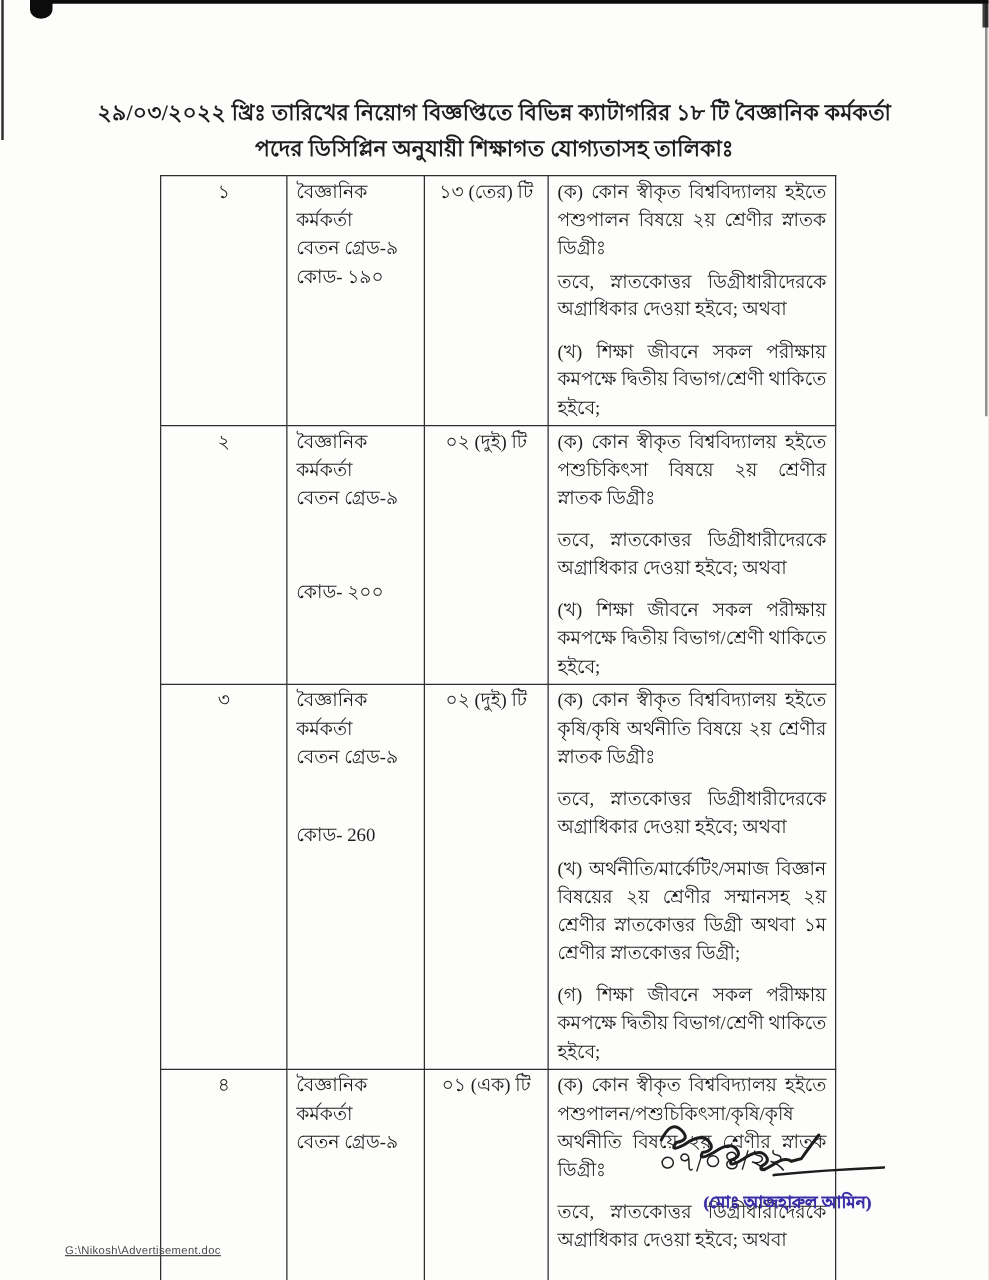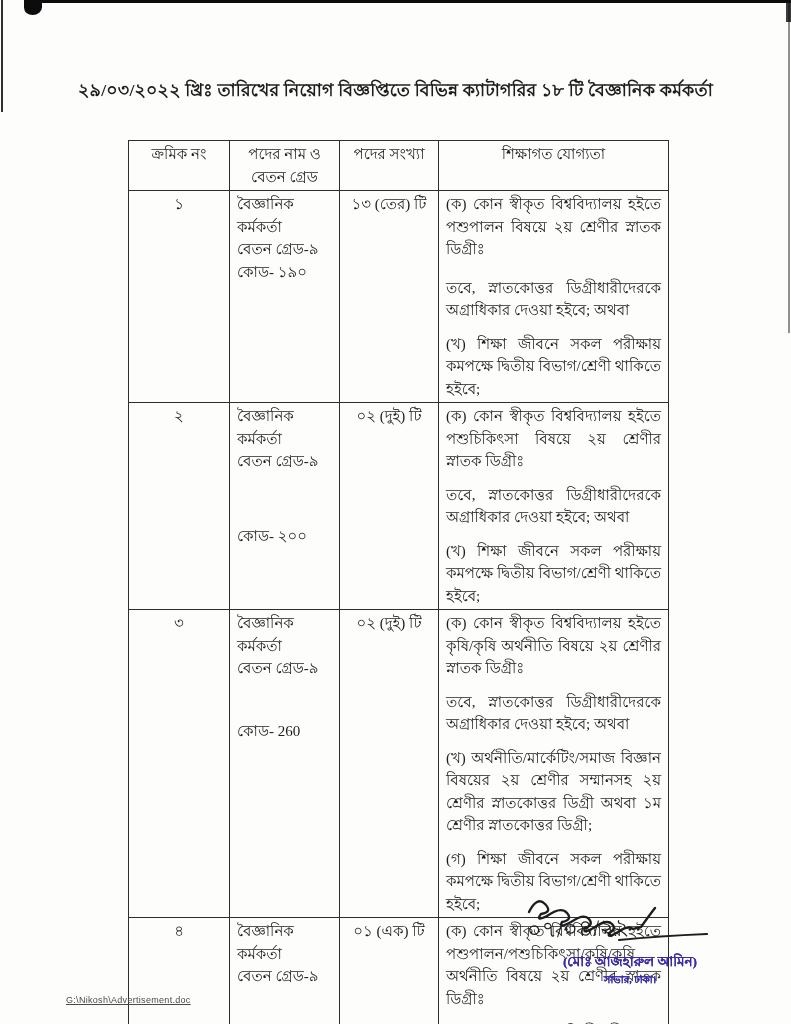--- a/index.html
+++ b/index.html
@@ -58,66 +58,61 @@
     margin-top:2px;color:var(--stamp);
     filter:blur(.35px);font-weight:bold;line-height:1.5;
     text-shadow:0 0 .6px var(--stamp);
   }
   .stamp-line1{font-size:13.5px;}
   .stamp-line2{font-size:10.5px;}
   .stamp-line3{font-size:10px;}
   .stamp-line4{font-size:10px;}
 
   .footer-path{
-    position:absolute;left:66px;top:995px;
+    position:absolute;left:52px;top:995px;
     font-size:9px;color:#4a4a4a;text-decoration:underline;
     font-family:"Liberation Sans","DejaVu Sans",sans-serif;
     letter-spacing:.3px;
   }
 </style>
 </head>
 <body>
 
 <div class="page">
 
   <div class="artifact art-topline"></div>
   <div class="artifact art-blob"></div>
   <div class="artifact art-leftline"></div>
   <div class="artifact art-rightline"></div>
   <div class="artifact art-rightcorner"></div>
 
   <div class="title">
     <span>২৯/০৩/২০২২ খ্রিঃ তারিখের নিয়োগ বিজ্ঞপ্তিতে বিভিন্ন ক্যাটাগরির ১৮ টি বৈজ্ঞানিক কর্মকর্তা</span><br>
+    <span>পদের ডিসিপ্লিন অনুযায়ী শিক্ষাগত যোগ্যতাসহ তালিকাঃ</span>
   </div>
 
   <table class="main">
     <colgroup>
       <col style="width:101px">
         <col style="width:110px">
         <col style="width:99px">
         <col style="width:230px">
     </colgroup>
     <tbody>
-        <tr>
-      <th class="hdr">ক্রমিক নং</th>
-      <th class="hdr">পদের নাম ও বেতন গ্রেড</th>
-      <th class="hdr">পদের সংখ্যা</th>
-      <th class="hdr">শিক্ষাগত যোগ্যতা</th>
-    </tr>
 
     <tr style="height:122px">
       <td class="serial">১</td>
       <td class="post">
         <span>বৈজ্ঞানিক কর্মকর্তা</span><br>
         <span>বেতন গ্রেড-৯</span>
         <span class="post-code" style="">কোড- ১৯০</span>
       </td>
       <td class="count">১৩ (তের) টি</td>
       <td class="qual">
-        <p style="margin-bottom:16px">(ক) কোন স্বীকৃত বিশ্ববিদ্যালয় হইতে পশুপালন বিষয়ে ২য় শ্রেণীর স্নাতক ডিগ্রীঃ</p>
+        <p style="margin-bottom:4px">(ক) কোন স্বীকৃত বিশ্ববিদ্যালয় হইতে পশুপালন বিষয়ে ২য় শ্রেণীর স্নাতক ডিগ্রীঃ</p>
         <p>তবে, স্নাতকোত্তর ডিগ্রীধারীদেরকে অগ্রাধিকার দেওয়া হইবে; অথবা</p>
         <p>(খ) শিক্ষা জীবনে সকল পরীক্ষায় কমপক্ষে দ্বিতীয় বিভাগ/শ্রেণী থাকিতে হইবে;</p>
       </td>
     </tr>
 
     <tr style="height:130px">
       <td class="serial">২</td>
       <td class="post">
         <span>বৈজ্ঞানিক কর্মকর্তা</span><br>
         <span>বেতন গ্রেড-৯</span>
@@ -166,19 +161,18 @@
     </table>
 
   <div class="sig-block">
     <svg class="sig-svg" width="210" height="62" viewBox="0 0 210 62">
       <path d="M6 24 q8 -16 16 -8 t-4 10 q-6 8 6 2 q14 -10 20 -3 t-5 9 q-4 7 9 0 q13 -9 18 -3 t-4 9 q-3 7 10 -1 q12 -8 17 -3 t-3 9 q-2 6 9 -1 q10 -7 15 -3 l8 -2 q10 -14 14 -19" fill="none" stroke="#1d1d1d" stroke-width="2.4" stroke-linecap="round"></path>
       <text x="4" y="50" font-size="23" font-family="Liberation Serif, DejaVu Serif, serif" fill="#1d1d1d" transform="rotate(-2 4 50)">০৭/০৪/২২</text>
       <path d="M96 52 q40 -4 88 -6" fill="none" stroke="#1d1d1d" stroke-width="2.2" stroke-linecap="round"></path>
     </svg>
     <div class="stamp">
       <div class="stamp-line1">(মোঃ আজহারুল আমিন)</div>
-      <div class="stamp-line4">সাভার, ঢাকা।</div>
     </div>
   </div>
 
   <div class="footer-path">G:\Nikosh\Advertisement.doc</div>
 
 </div>
 
 </body></html>

